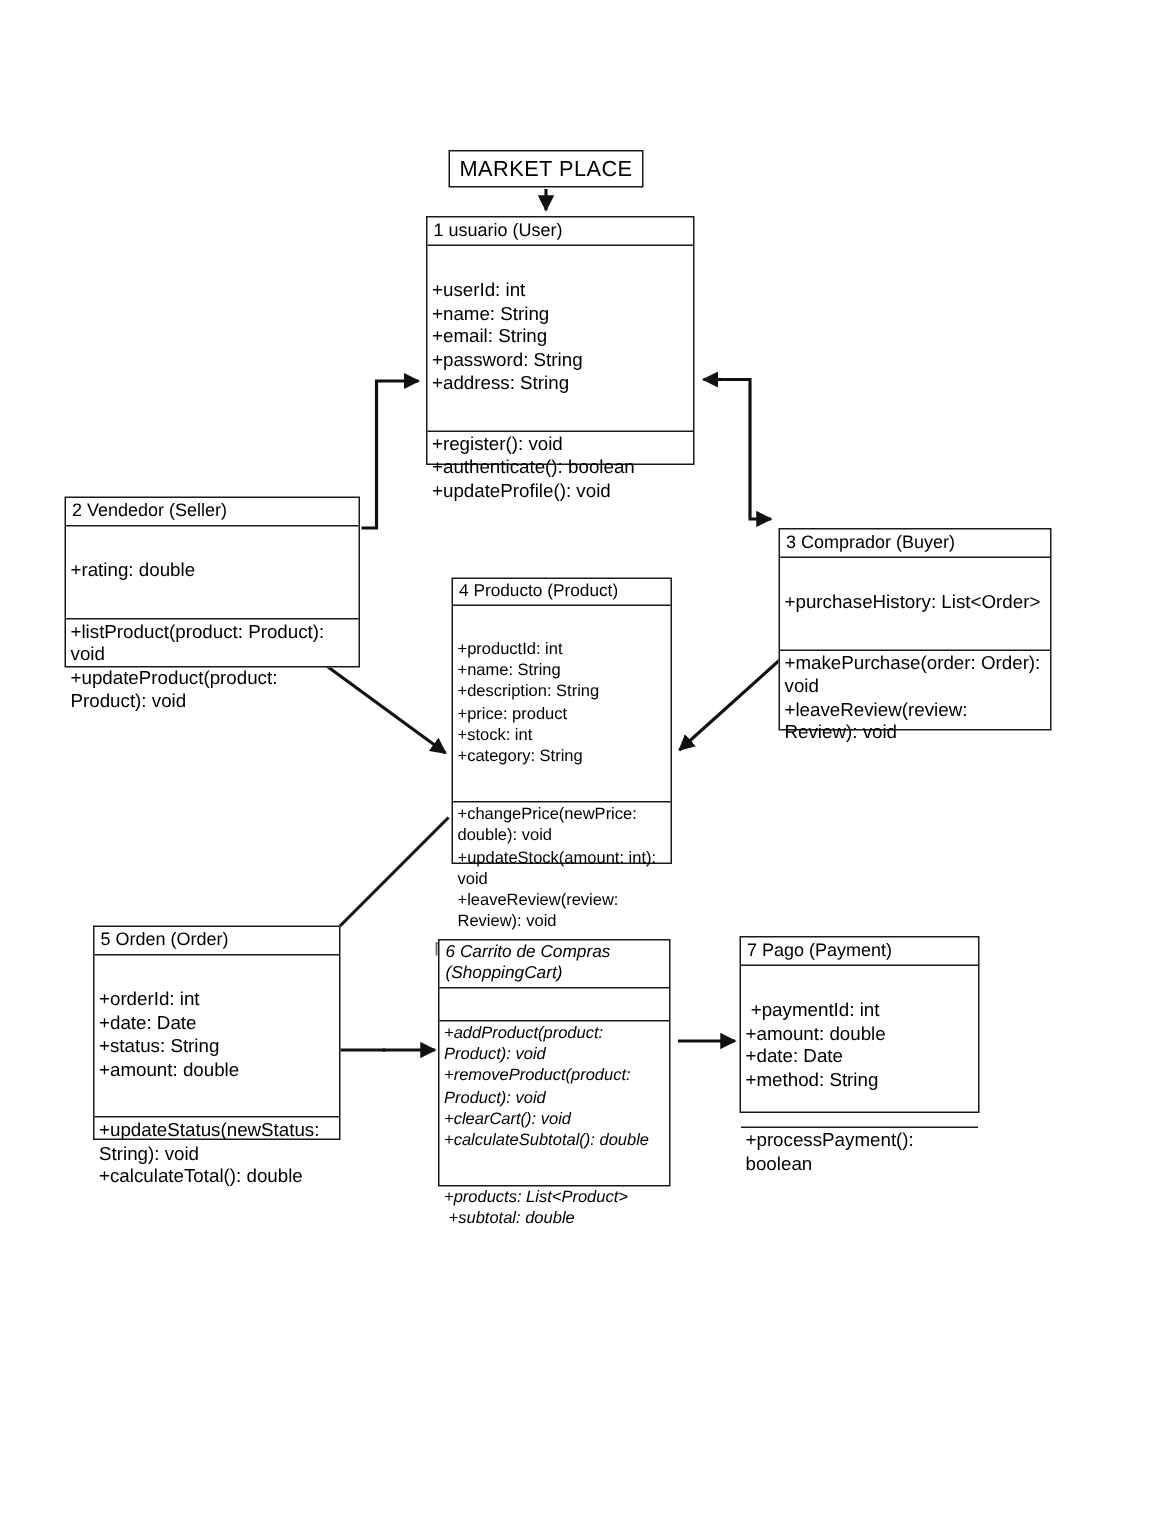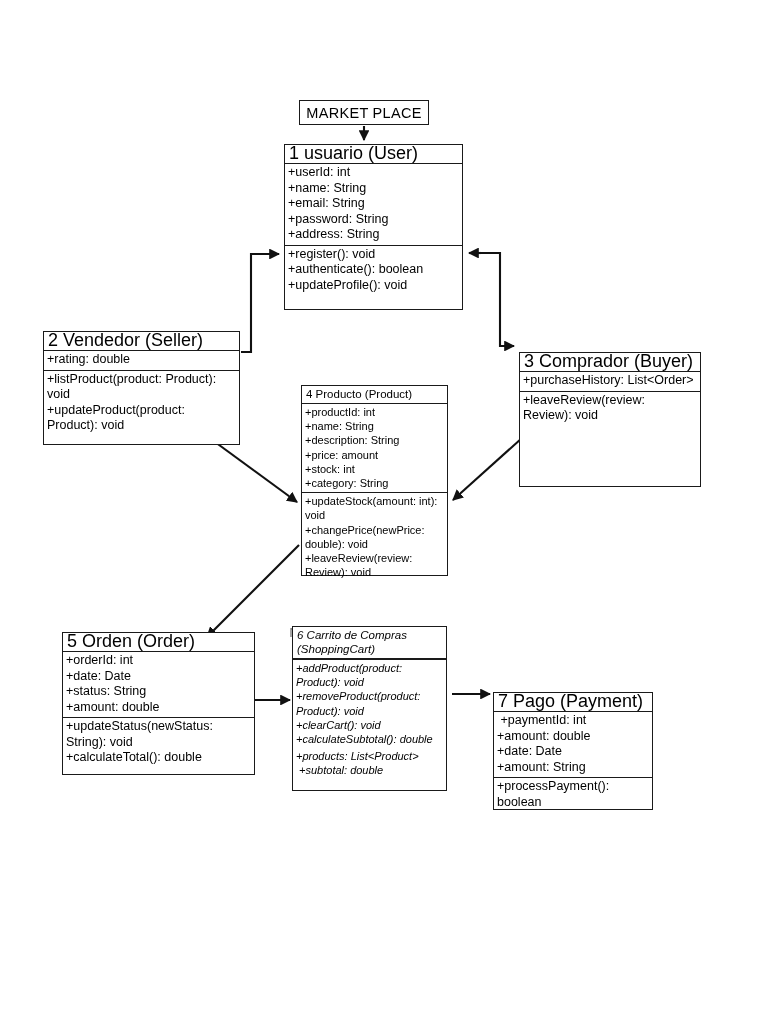--- a/index.html
+++ b/index.html
@@ -23,29 +23,30 @@
     position: absolute;
     box-sizing: border-box;
     border: 1.6px solid #1a1a1a;
     background: #ffffff;
     z-index: 5;
   }
   .uml-title {
     box-sizing: border-box;
     border-bottom: 1.4px solid #1a1a1a;
     padding: 1px 4px 2px 4px;
-    font-size: 18px;
+    font-size: 12px;
     line-height: 15px;
     white-space: pre-line;
   }
   .uml-sec {
     box-sizing: border-box;
     padding: 1px 3px 2px 3px;
     font-size: 12.5px;
     line-height: 15.5px;
+    margin-top: 21px;
   }
   .uml-sec.divider {
     border-top: 1.4px solid #1a1a1a;
   }
   .uml-line {
     white-space: pre-wrap;
   }
   
   .banner {
     position: absolute;
@@ -142,42 +143,43 @@
       <div class="uml-line">+updateProduct(product: Product): void</div>
     </div>
   </div>
 
   <div class="umlbox" style="left:519px; top:352px; width:182px; height:135px;">
     <div class="uml-title">3 Comprador (Buyer)</div>
     <div class="uml-sec">
       <div class="uml-line">+purchaseHistory: List&lt;Order&gt;</div>
     </div>
     <div class="uml-sec divider">
+      <div class="uml-line">+makePurchase(order: Order): void</div>
       <div class="uml-line">+leaveReview(review: Review): void</div>
     </div>
   </div>
 
   <div class="umlbox" style="left:301px; top:385px; width:147px; height:191px;">
     <div class="uml-title" style="font-size:11.5px; line-height:14px;">4 Producto (Product)</div>
     <div class="uml-sec" style="font-size:11px; line-height:14.2px;">
       <div class="uml-line">+productId: int</div>
       <div class="uml-line">+name: String</div>
       <div class="uml-line">+description: String</div>
-      <div class="uml-line">+price: amount</div>
+      <div class="uml-line">+price: product</div>
       <div class="uml-line">+stock: int</div>
       <div class="uml-line">+category: String</div>
     </div>
     <div class="uml-sec divider" style="font-size:11px; line-height:14.2px;">
+      <div class="uml-line">+changePrice(newPrice: double): void</div>
       <div class="uml-line">+updateStock(amount: int): void</div>
-      <div class="uml-line">+changePrice(newPrice: double): void</div>
       <div class="uml-line">+leaveReview(review: Review): void</div>
     </div>
   </div>
 
-  <div class="umlbox" style="left:62px; top:632px; width:193px; height:143px;">
+  <div class="umlbox" style="left:62px; top:617px; width:165px; height:143px;">
     <div class="uml-title">5 Orden (Order)</div>
     <div class="uml-sec">
       <div class="uml-line">+orderId: int</div>
       <div class="uml-line">+date: Date</div>
       <div class="uml-line">+status: String</div>
       <div class="uml-line">+amount: double</div>
     </div>
     <div class="uml-sec divider">
       <div class="uml-line">+updateStatus(newStatus: String): void</div>
       <div class="uml-line">+calculateTotal(): double</div>
@@ -191,26 +193,26 @@
       <div class="uml-line">+removeProduct(product: Product): void</div>
       <div class="uml-line">+clearCart(): void</div>
       <div class="uml-line">+calculateSubtotal(): double</div>
     </div>
     <div class="uml-sec" style="font-size:11px; line-height:14.2px;">
       <div class="uml-line">+products: List&lt;Product&gt;</div>
       <div class="uml-line"> +subtotal: double</div>
     </div>
   </div>
 
-  <div class="umlbox" style="left:493px; top:692px; width:160px; height:118px;">
+  <div class="umlbox" style="left:493px; top:624px; width:160px; height:118px;">
     <div class="uml-title">7 Pago (Payment)</div>
     <div class="uml-sec">
       <div class="uml-line"> +paymentId: int</div>
       <div class="uml-line">+amount: double</div>
       <div class="uml-line">+date: Date</div>
-      <div class="uml-line">+amount: String</div>
+      <div class="uml-line">+method: String</div>
     </div>
     <div class="uml-sec divider">
       <div class="uml-line">+processPayment(): boolean</div>
     </div>
   </div>
 
 </div>
 
 </body></html>

